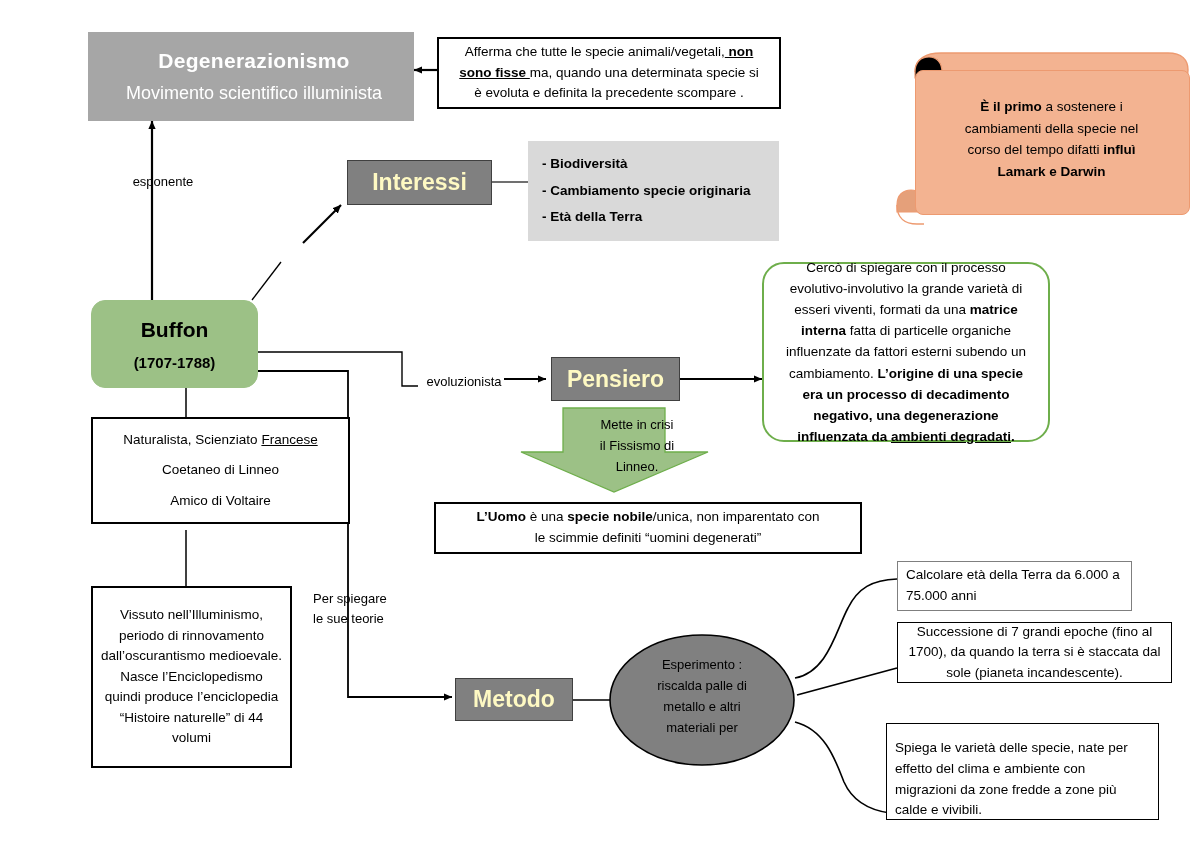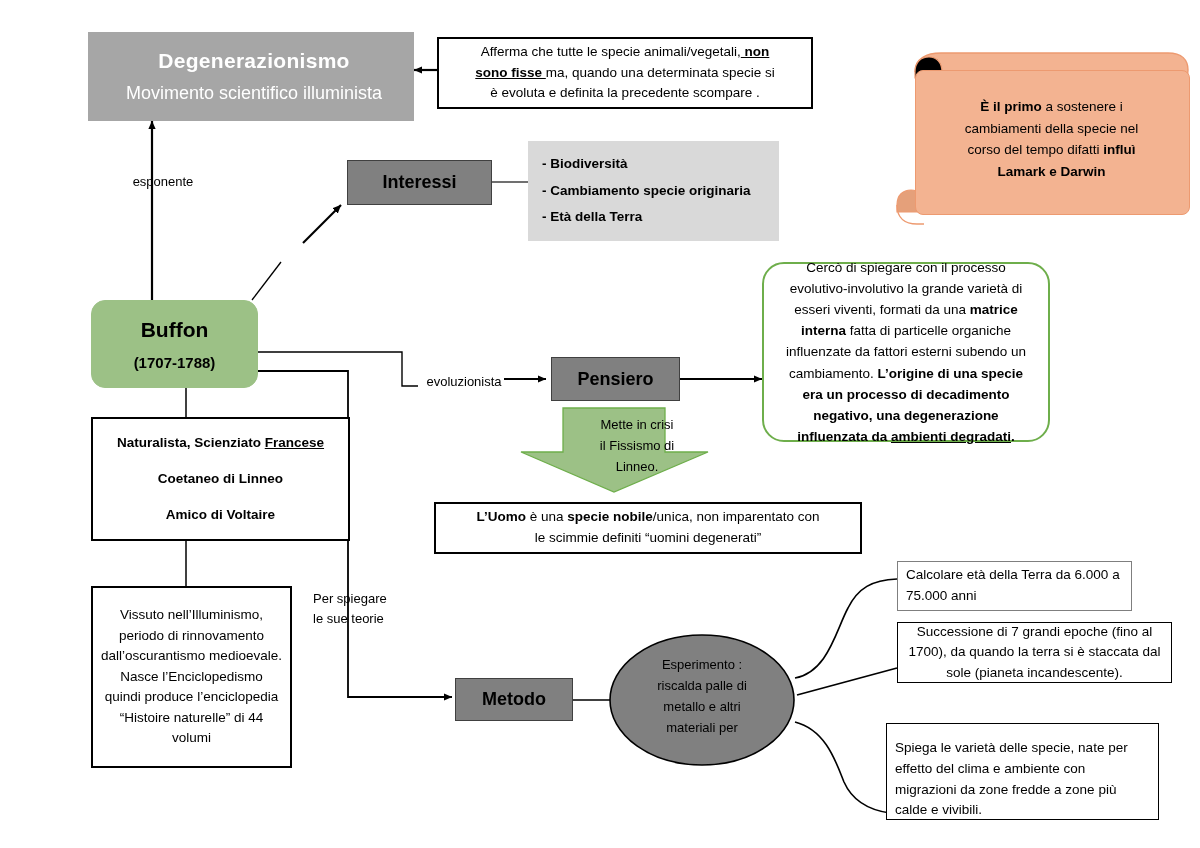--- a/index.html
+++ b/index.html
@@ -20,22 +20,22 @@
   .grey-banner .t1{font-size:21px;font-weight:bold;letter-spacing:.3px;margin-bottom:10px;}
   .grey-banner .t2{font-size:18px;font-weight:normal;}
 
   
   .wbox{background:#ffffff;border:2px solid #000;font-size:13.5px;line-height:1.52;
         padding:6px 8px;}
   .wbox.thin{border:1px solid #000;}
   .wbox.greyline{border:1px solid #7f7f7f;}
 
   
-  .grey-node{background:#808080;border:1.5px solid #404040;color:#000000;
-             font-size:18px;font-weight:bold;}
+  .grey-node{background:#808080;border:1.5px solid #404040;color:#fef9c3;
+             font-size:23px;font-weight:bold;}
 
   
   .list-panel{background:#d9d9d9;font-size:13.5px;font-weight:bold;
               align-items:flex-start;justify-content:space-around;text-align:left;
               padding:10px 14px;line-height:1.4;}
   .list-panel div{width:100%;}
 
   
   .buffon{background:#9cc186;border:1px solid #9cc186;border-radius:14px;}
   .buffon .n1{font-size:21px;font-weight:bold;margin-bottom:12px;}
@@ -120,21 +120,21 @@
     <path d="M 915,72 C 915,62 921,57 929,57 C 937,57 942,63 942,72 L 942,78 L 915,78 Z" fill="#e8a versa" stroke="#ed9a70" stroke-width="1.2"></path>
     <path d="M 897,205 C 897,195 903,190 911,190 C 919,190 924,196 924,205 L 924,212 L 897,212 Z" fill="#e5a07a" stroke="#ed9a70" stroke-width="1.2"></path>
     <path d="M 897,205 C 897,218 905,224 917,224 L 924,224" fill="none" stroke="#ed9a70" stroke-width="1.4"></path>
   </svg>
 
   <div class="node grey-banner" style="left:88px;top:32px;width:326px;height:89px;padding-left:6px;">
     <div class="t1">Degenerazionismo</div>
     <div class="t2">Movimento scientifico illuminista</div>
   </div>
 
-  <div class="node wbox" style="left:437px;top:37px;width:376px;height:72px;justify-content:center;">
+  <div class="node wbox" style="left:437px;top:37px;width:344px;height:72px;justify-content:center;">
     <div style="width:100%;">
       <span>Afferma che tutte le specie animali/vegetali,</span><u><b> non</b></u><br>
       <u><b>sono fisse </b></u><span>ma, quando una determinata specie si</span><br>
       <span>è evoluta e definita la precedente scompare .</span>
     </div>
   </div>
 
   <div class="scroll-body" style="left:915px;top:70px;width:273px;height:143px;"></div>
   <div class="scroll-text" style="left:920px;top:96px;width:263px;">
     <b>È il primo</b><span> a sostenere i</span><br>
@@ -156,21 +156,21 @@
     <div>- Cambiamento specie originaria</div>
     <div>- Età della Terra</div>
   </div>
 
 
   <div class="node buffon" style="left:91px;top:300px;width:167px;height:88px;">
     <div class="n1">Buffon</div>
     <div class="n2">(1707-1788)</div>
   </div>
 
-  <div class="node wbox" style="left:91px;top:417px;width:259px;height:124px;justify-content:space-around;font-weight:bold;align-items:center;">
+  <div class="node wbox" style="left:91px;top:417px;width:259px;height:107px;justify-content:space-around;font-weight:normal;align-items:center;">
     <div style="width:100%;">
       <span>Naturalista, Scienziato </span><u><span>Francese</span></u>
     </div>
     <div style="width:100%;">Coetaneo di Linneo</div>
     <div style="width:100%;">Amico di Voltaire</div>
   </div>
 
   <div class="node wbox" style="left:91px;top:586px;width:201px;height:182px;justify-content:center;">
     <div style="width:100%;">Vissuto nell’Illuminismo, periodo di rinnovamento dall’oscurantismo medioevale. Nasce l’Enciclopedismo quindi produce l’enciclopedia “Histoire naturelle” di 44 volumi</div>
   </div>

